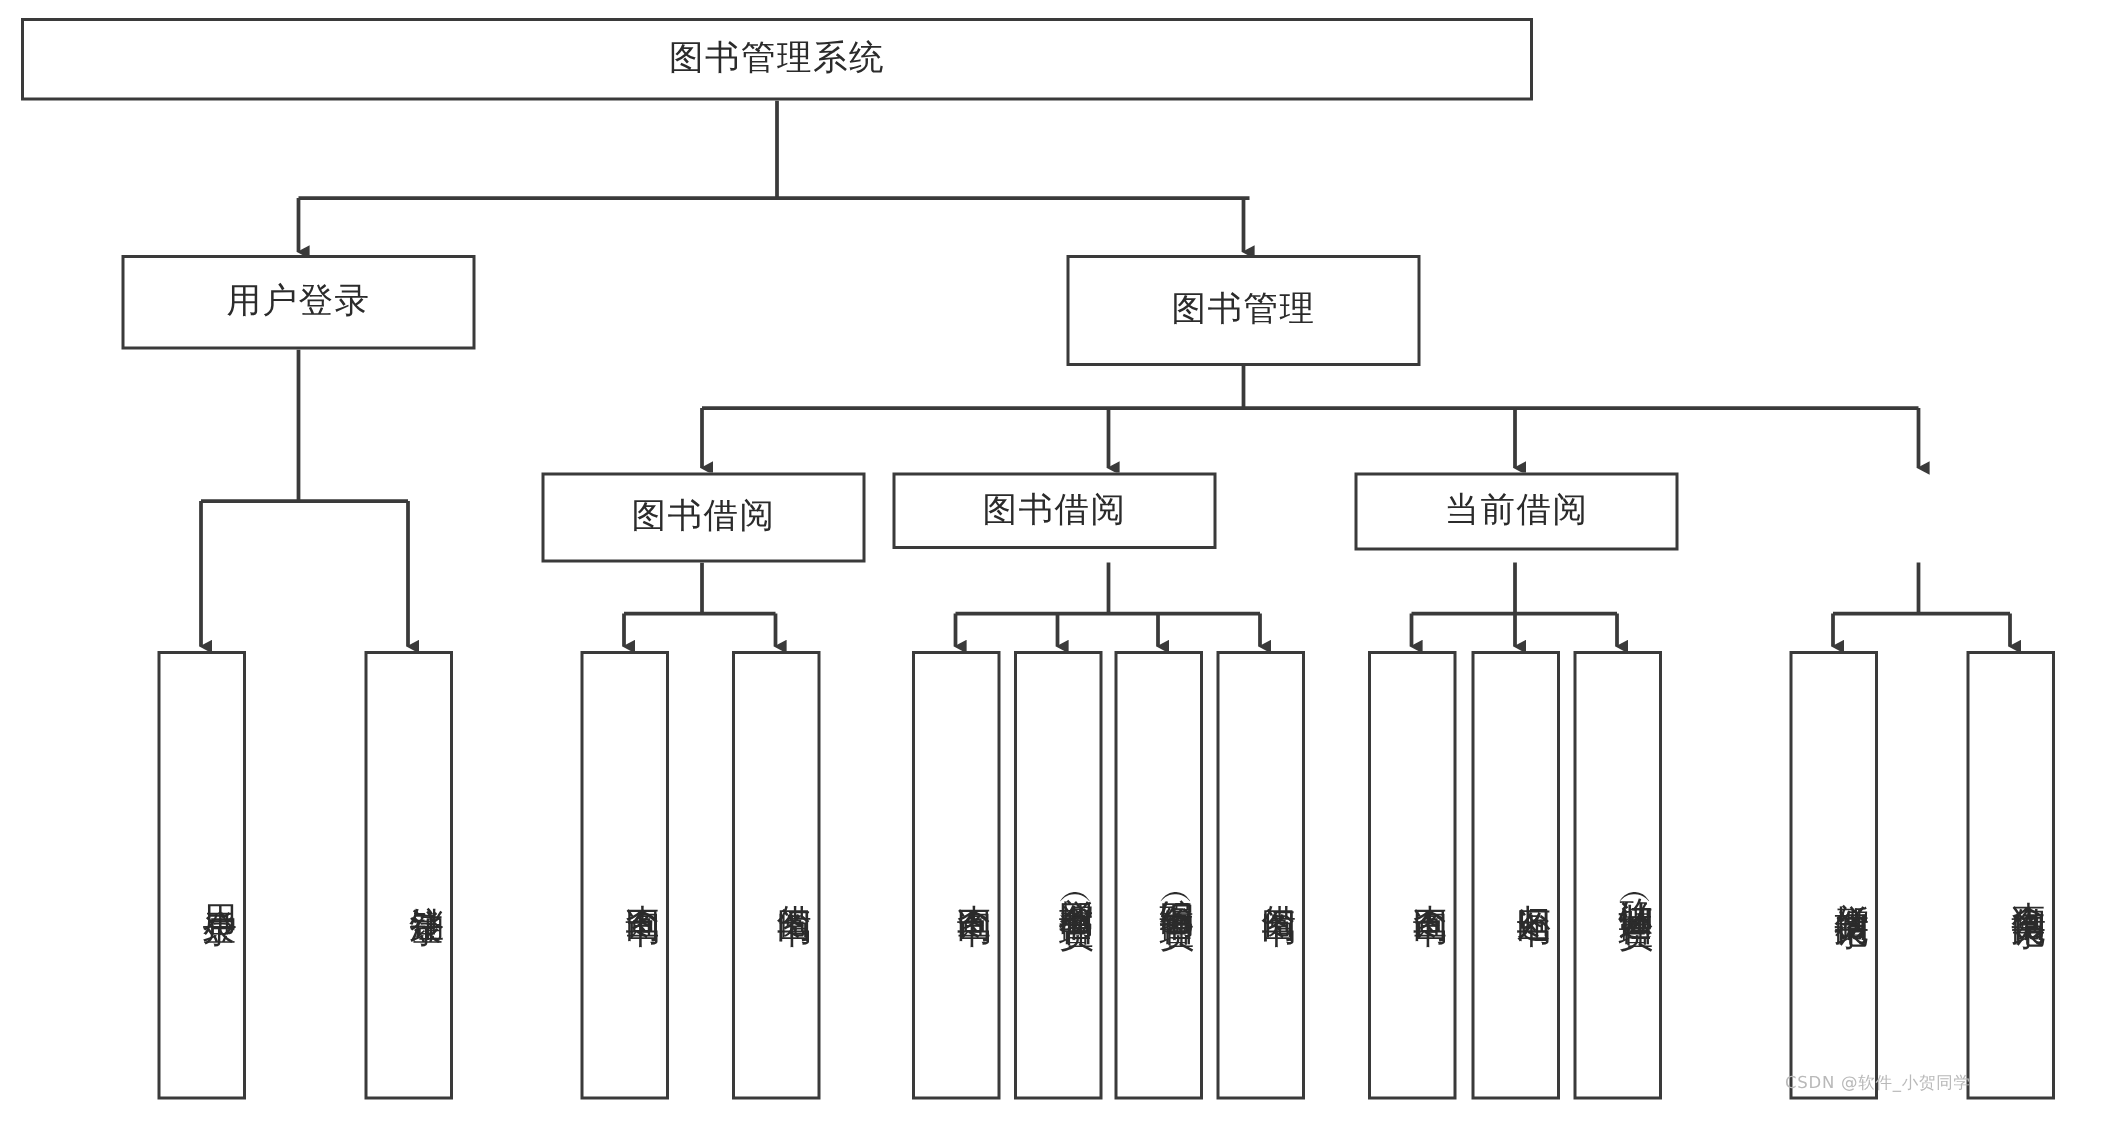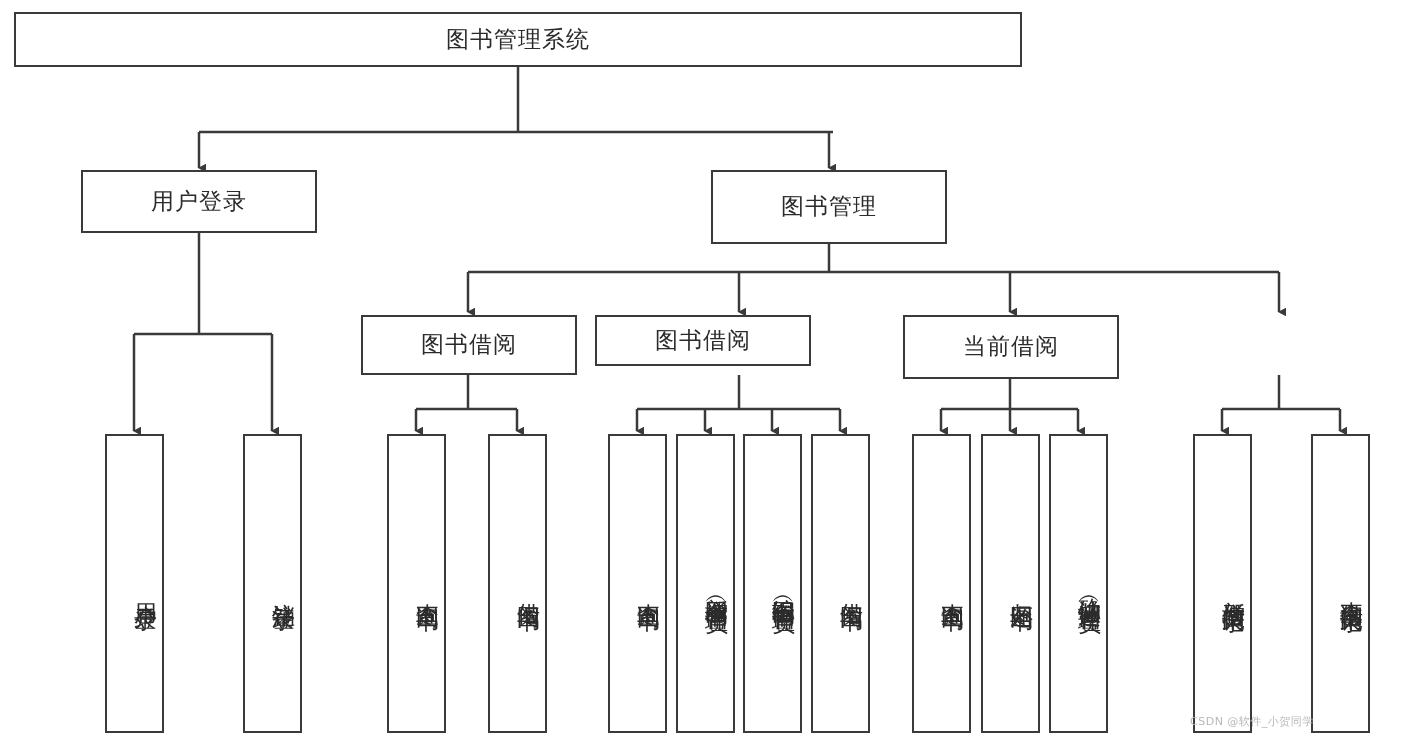--- a/index.html
+++ b/index.html
@@ -128,21 +128,21 @@
   <div class="node horiz" style="left:711px; top:170px; width:236px; height:74px;">
     <span>图书管理</span>
   </div>
 
   <div class="node horiz" style="left:361px; top:315px; width:216px; height:60px;">
     <span>图书借阅</span>
   </div>
   <div class="node horiz" style="left:595px; top:315px; width:216px; height:51px;">
     <span>图书借阅</span>
   </div>
-  <div class="node horiz" style="left:903px; top:315px; width:216px; height:64px;">
+  <div class="node horiz" style="left:903px; top:315px; width:216px; height:52px;">
     <span>当前借阅</span>
   </div>
 
   <div class="node vert" style="left:105px; top:434px; width:59px; height:299px;">
     <span class="vlabel">用户登录</span>
   </div>
   <div class="node vert" style="left:243px; top:434px; width:59px; height:299px;">
     <span class="vlabel">注销登录</span>
   </div>
 

